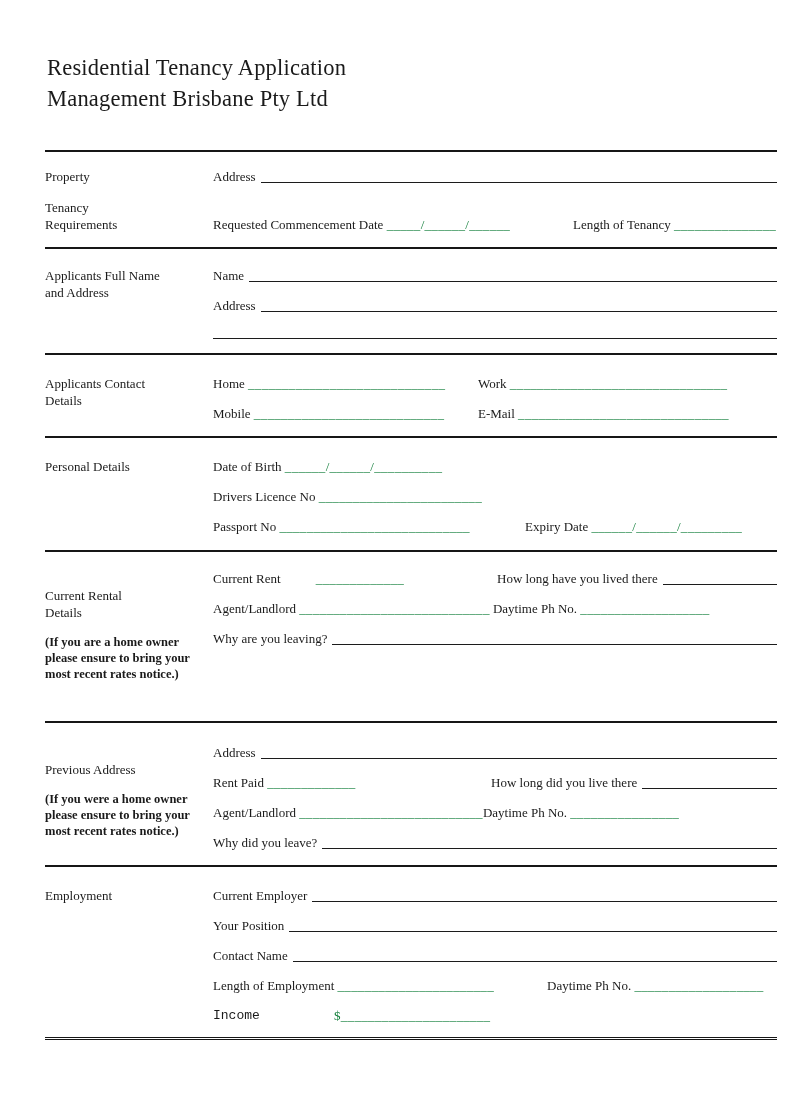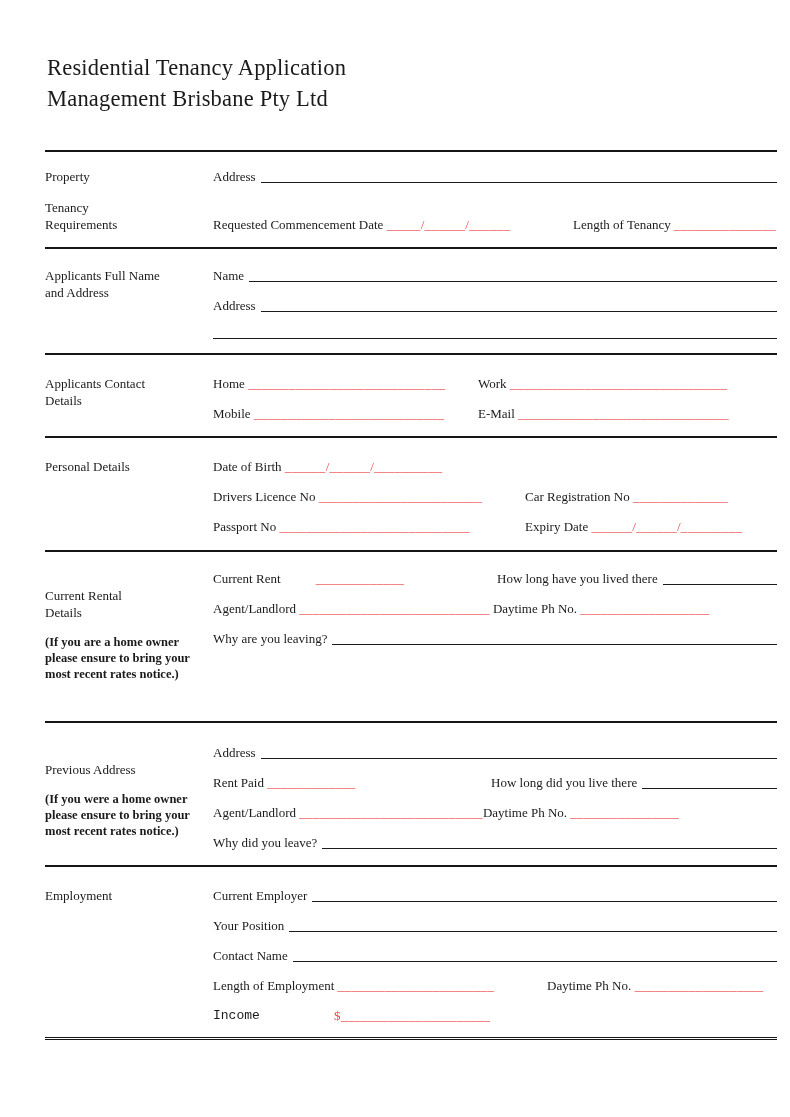--- a/index.html
+++ b/index.html
@@ -31,21 +31,21 @@
   .cell{display:flex;white-space:nowrap;}
   .grow{flex:1;min-width:0;}
   .w360{flex:0 0 360px;}
   .w265{flex:0 0 265px;}
   .w312{flex:0 0 312px;}
   .w284{flex:0 0 284px;gap:16px;}
   .w278{flex:0 0 278px;}
   .w334{flex:0 0 334px;}
   .w121{flex:0 0 121px;font-family:Liberation Mono, monospace;}
   .lbl{white-space:pre;}
-  .blank{white-space:pre;letter-spacing:.3px;color:#ef4444;}
+  .blank{white-space:pre;letter-spacing:.3px;color:#15803d;}
   .fillline{
     flex:1 1 auto;min-width:20px;border-bottom:1.4px solid #1c1c1c;
     align-self:flex-end;margin:0 0 2px 5px;height:10px;
   }
   .contline{border-bottom:1.4px solid #1c1c1c;height:10px;margin-top:14px;}
   
   .sec-a{padding:16px 0 14px 0;}
   .sec-b{padding:18px 0 14px 0;}
   .sec-c{padding:20px 0 14px 0;}
   .sec-d{padding:20px 0 15px 0;}
@@ -139,23 +139,20 @@
     <div class="section sec-d group">
       <div class="side">Personal Details</div>
       <div class="fields">
         <div class="row">
           <span class="lbl">Date of Birth</span>&nbsp;<span class="blank">______/______/__________</span>
         </div>
         <div class="row">
           <div class="cell w312">
             <span class="lbl">Drivers Licence No</span>&nbsp;<span class="blank">________________________</span>
           </div>
-          <div class="cell grow">
-            <span class="lbl">Car Registration No</span>&nbsp;<span class="blank">______________</span>
-          </div>
         </div>
         <div class="row">
           <div class="cell w312">
             <span class="lbl">Passport No</span>&nbsp;<span class="blank">____________________________</span>
           </div>
           <div class="cell grow">
             <span class="lbl">Expiry Date</span>&nbsp;<span class="blank">______/______/_________</span>
           </div>
         </div>
       </div>

